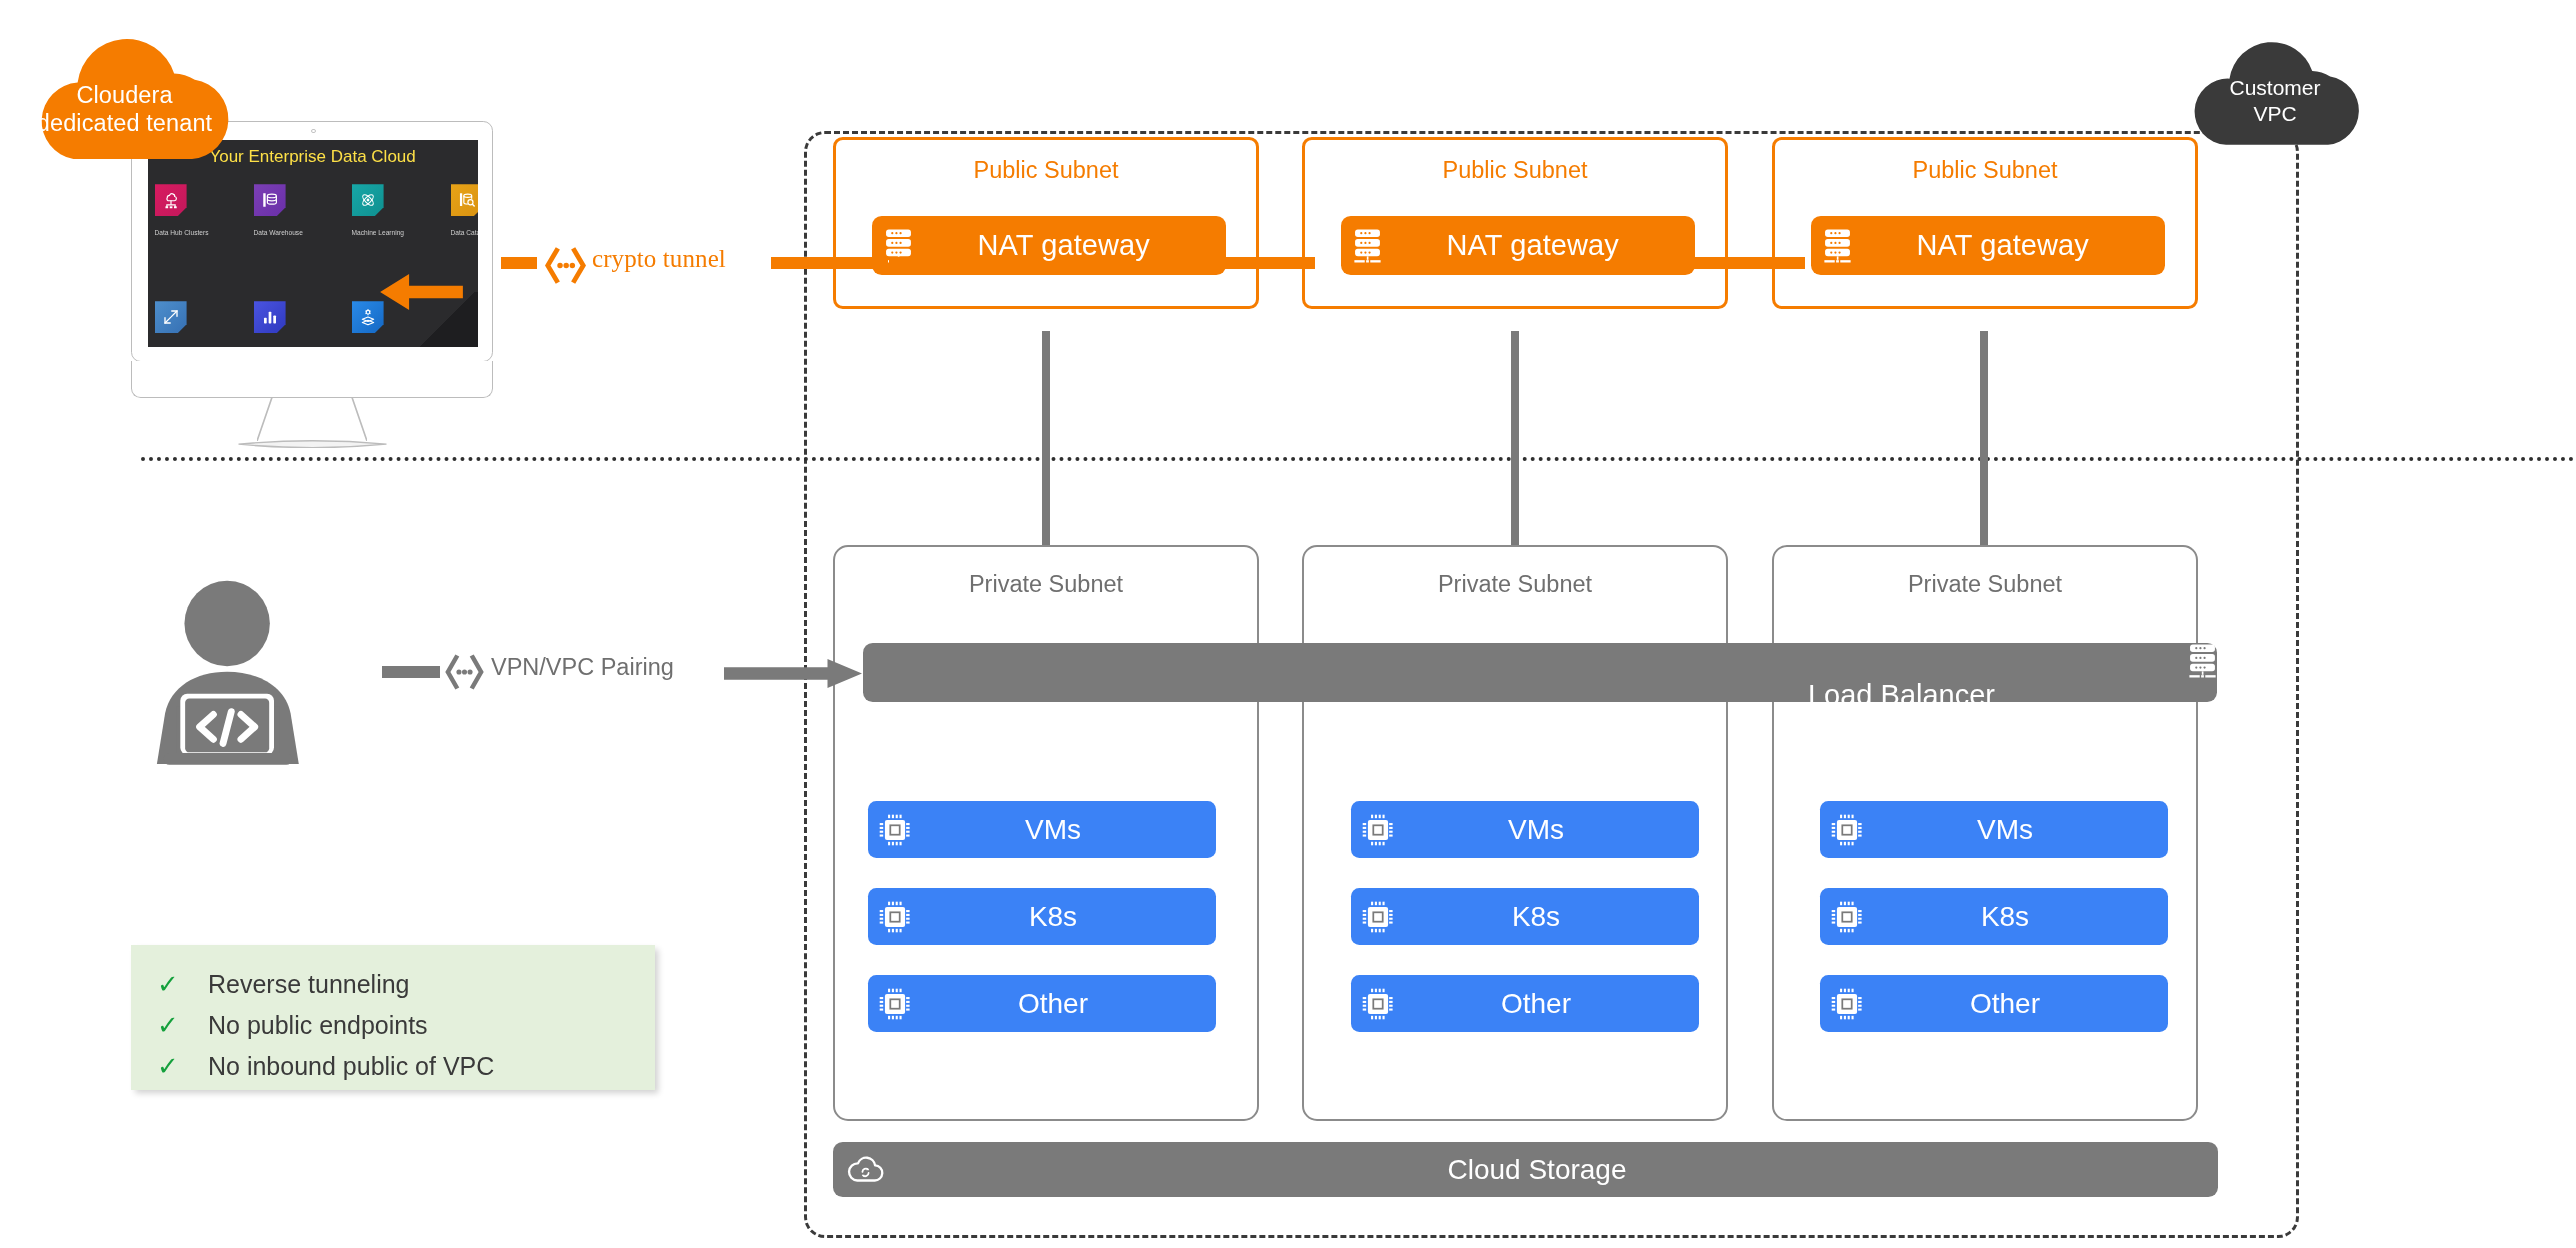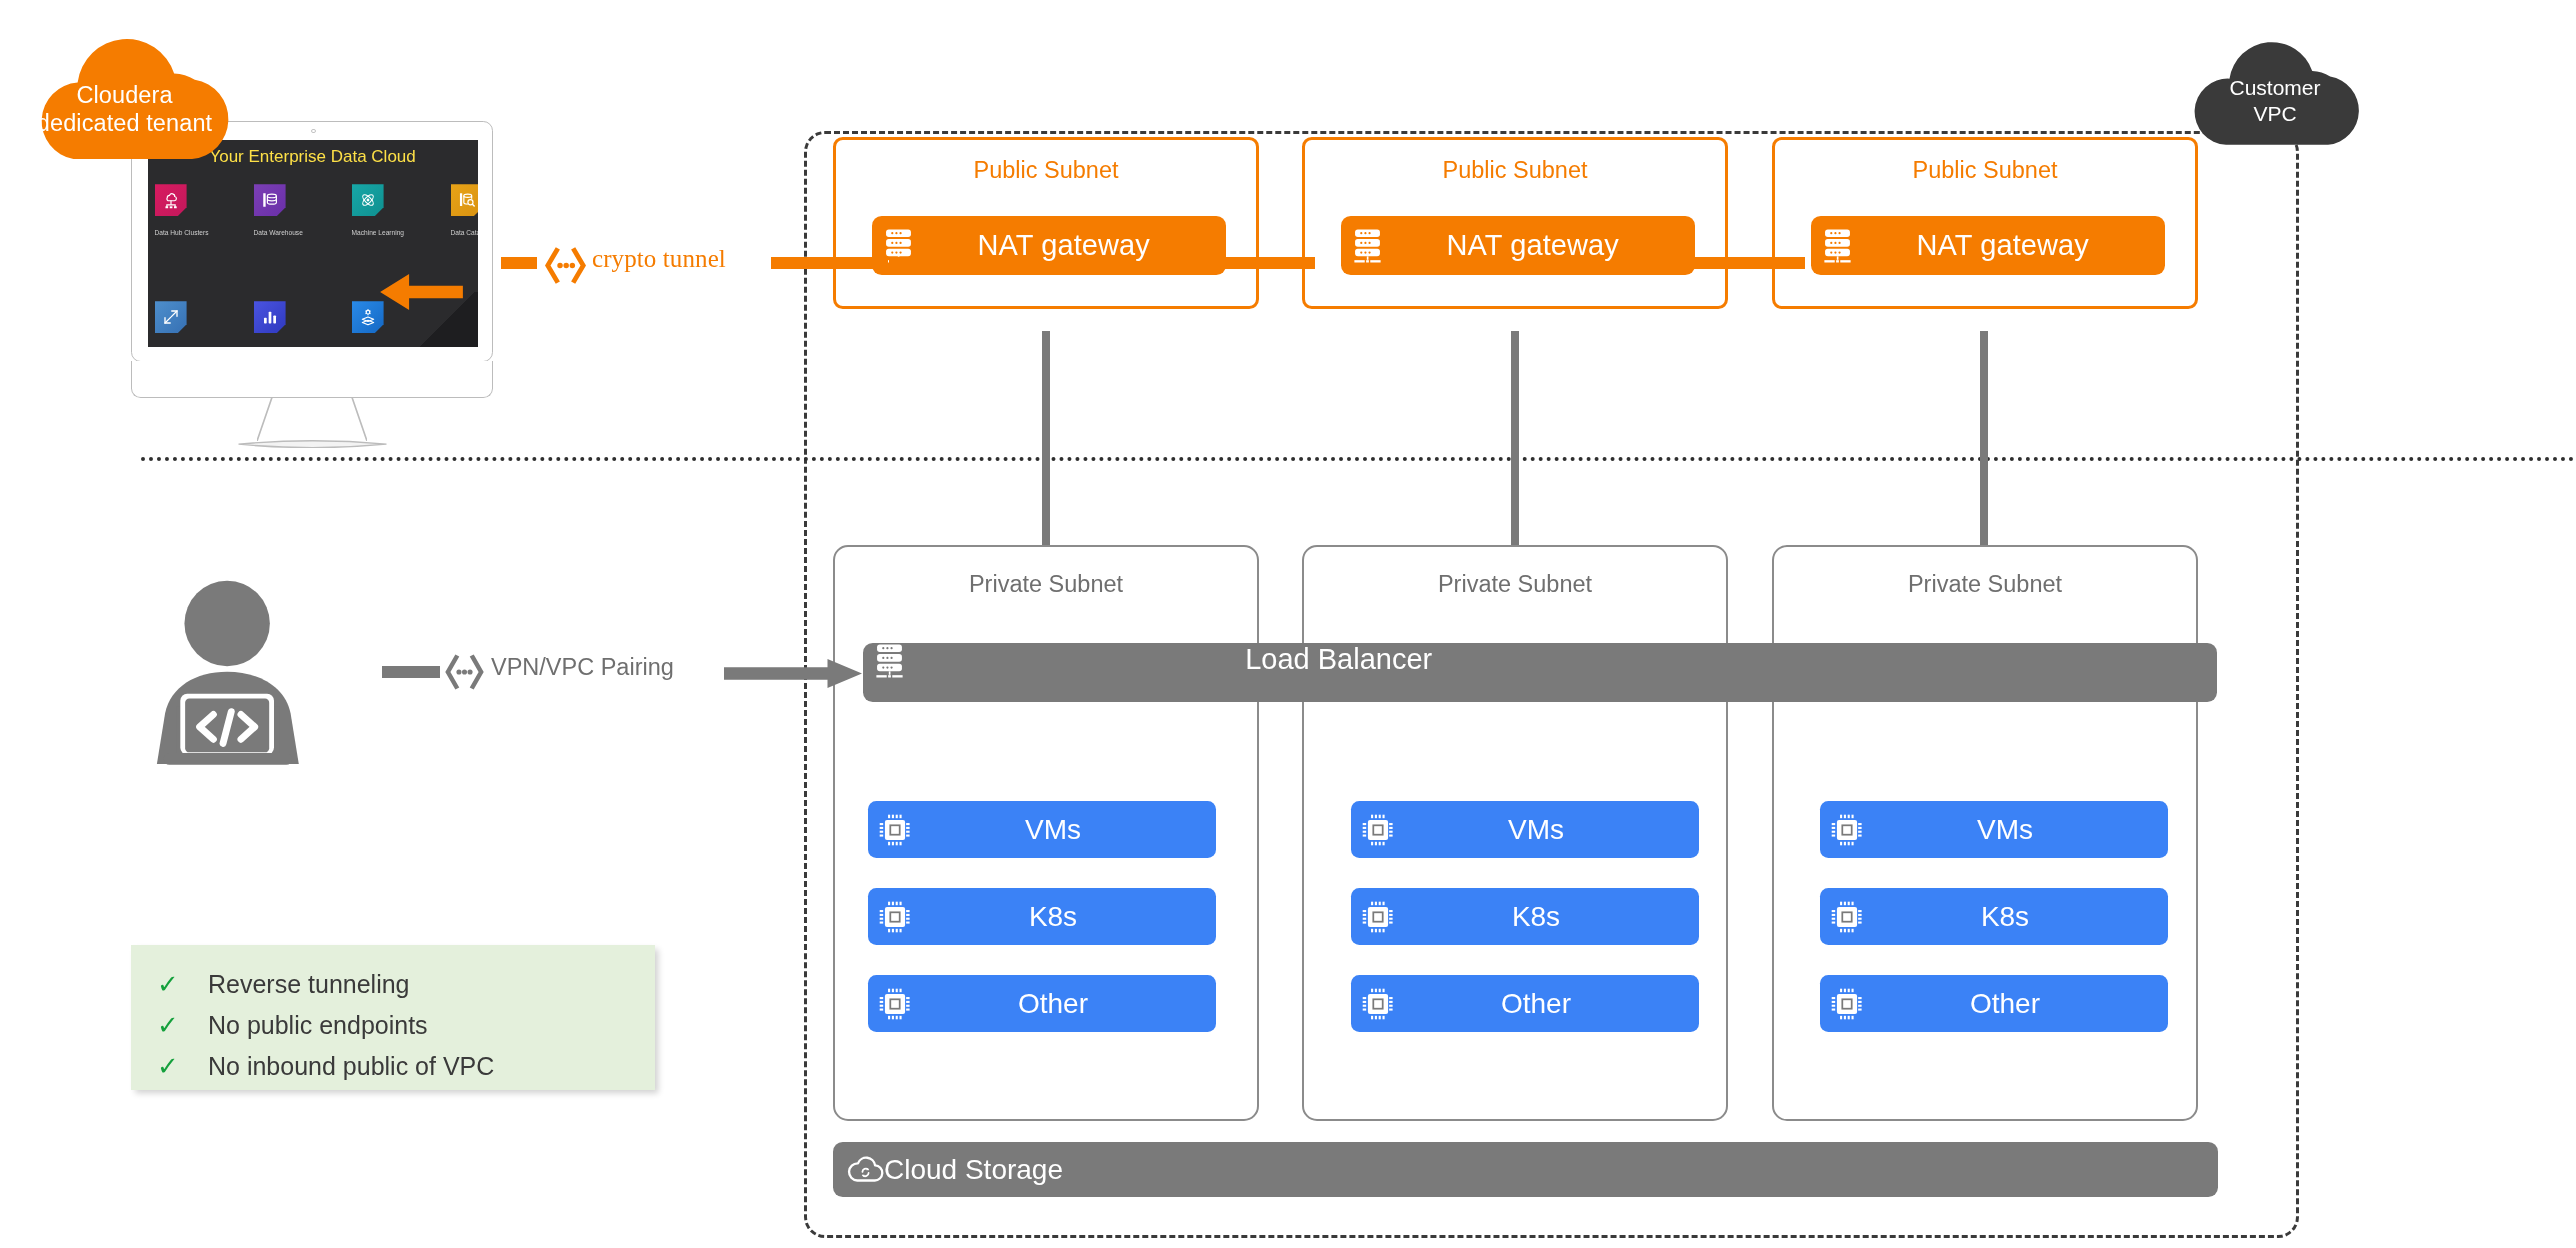--- a/index.html
+++ b/index.html
@@ -138,21 +138,21 @@
   }
   .priv-subnet .sub-title {
     position: absolute; left: 0; top: 23.5px; width: 100%; text-align: center;
     color: #6f6f6f; font-size: 23.5px;
   }
 
   
   .lb-bar {
     left: 863px; top: 643px; width: 1354px; height: 59px;
     background: #7a7a7a; border-radius: 9.7px;
-    display: flex; align-items: flex-start; z-index: 24;
+    display: flex; align-items: flex-end; z-index: 24; flex-direction: column;
   }
   .lb-icon { margin-left: 12.4px; width: 29px; height: 36px; flex: none; }
   .lb-label {
     flex: 1; text-align: center; color: #ffffff; font-size: 29px;
     position: relative; left: -222px;
   }
   .lb-arrow { left: 724px; top: 659px; width: 138px; height: 29px; z-index: 23; }
 
   
   .wl-pill {
@@ -164,21 +164,21 @@
     flex: 1; text-align: center; color: #ffffff; font-size: 28px; padding-right: 21px;
   }
 
   
   .cs-bar {
     left: 833px; top: 1142px; width: 1385px; height: 55px;
     background: #7a7a7a; border-radius: 9.7px;
     display: flex; align-items: center; z-index: 16;
   }
   .cs-icon { margin-left: 14px; width: 37px; height: 29px; flex: none; }
-  .cs-label { flex: 1; text-align: left; color: #fff; font-size: 28px; padding-right: 28px; }
+  .cs-label { flex: 1; text-align: center; color: #fff; font-size: 28px; padding-right: 28px; }
 
   
   .dev-figure { left: 150px; top: 578px; width: 186px; height: 193px; z-index: 20; }
 
   
   .vpn-line { left: 382px; top: 666px; width: 58px; height: 11.7px; background:#7a7a7a; z-index:20;}
   .vpn-chev { left: 445px; top: 654px; width: 39px; height: 36px; z-index: 20; }
   .vpn-text { left: 491px; top: 654px; color: #6f6f6f; font-size: 23.5px; z-index: 20; }
 
   

